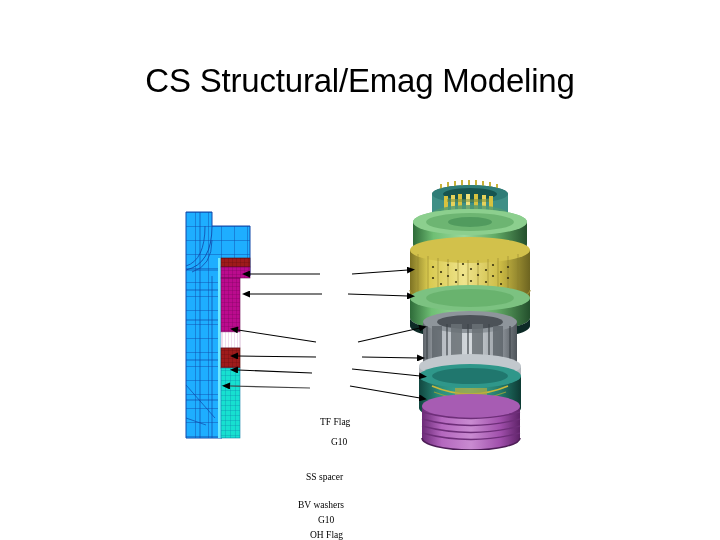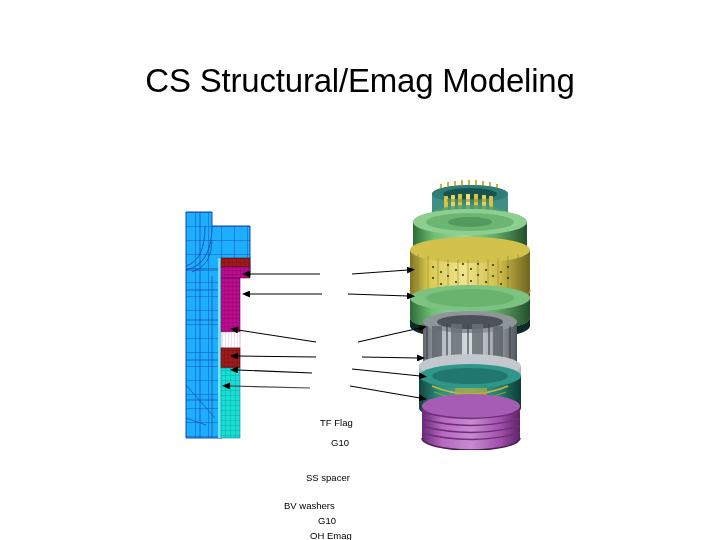--- a/index.html
+++ b/index.html
@@ -38,21 +38,21 @@
     left: 0;
     top: 150px;
     width: 720px;
     height: 280px;
   }
   #figure svg { display: block; }
 
   
   .lbl {
     position: absolute;
-    font-family: Liberation Sans, sans-serif;
+    font-family: Liberation Serif, serif;
     font-size: 9.5px;
     color: #000000;
     white-space: nowrap;
     background: #ffffff;
     padding: 0 2px;
     line-height: 11px;
   }
 </style>
 </head>
 <body>
@@ -320,20 +320,20 @@
         <line x1="350" y1="216" x2="420" y2="228" marker-end="url(#arrR)"></line>
       </g>
     </svg>
 
     <div class="lbl" style="left:318px; top:247px;">TF Flag</div>
 
     <div class="lbl" style="left:329px; top:267px;">G10</div>
 
     <div class="lbl" style="left:304px; top:302px;">SS spacer</div>
 
-    <div class="lbl" style="left:282px; top:330px;">BV washers</div>
+    <div class="lbl" style="left:296px; top:330px;">BV washers</div>
 
     <div class="lbl" style="left:316px; top:345px;">G10</div>
 
-    <div class="lbl" style="left:308px; top:360px;">OH Emag</div>
+    <div class="lbl" style="left:308px; top:360px;">OH Flag</div>
   </div>
 
 </div>
 
 </body></html>

